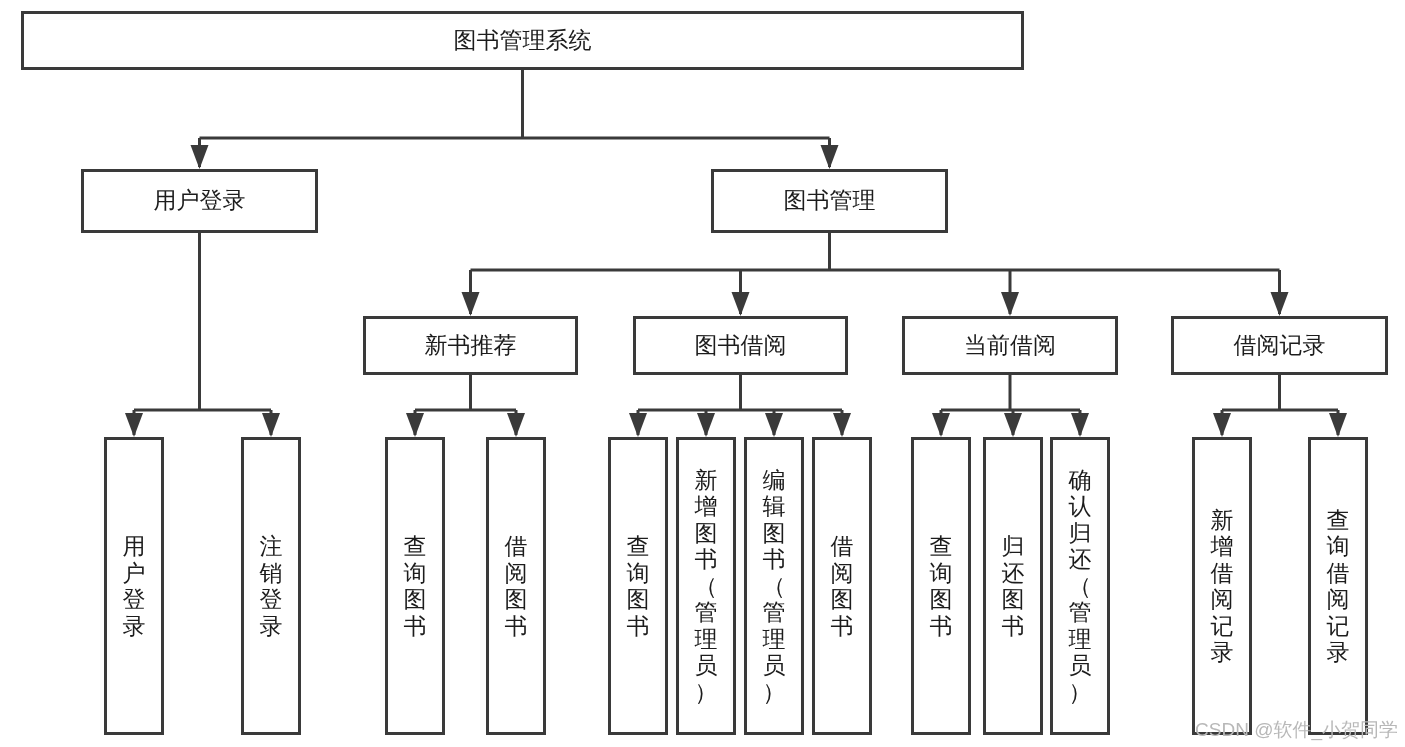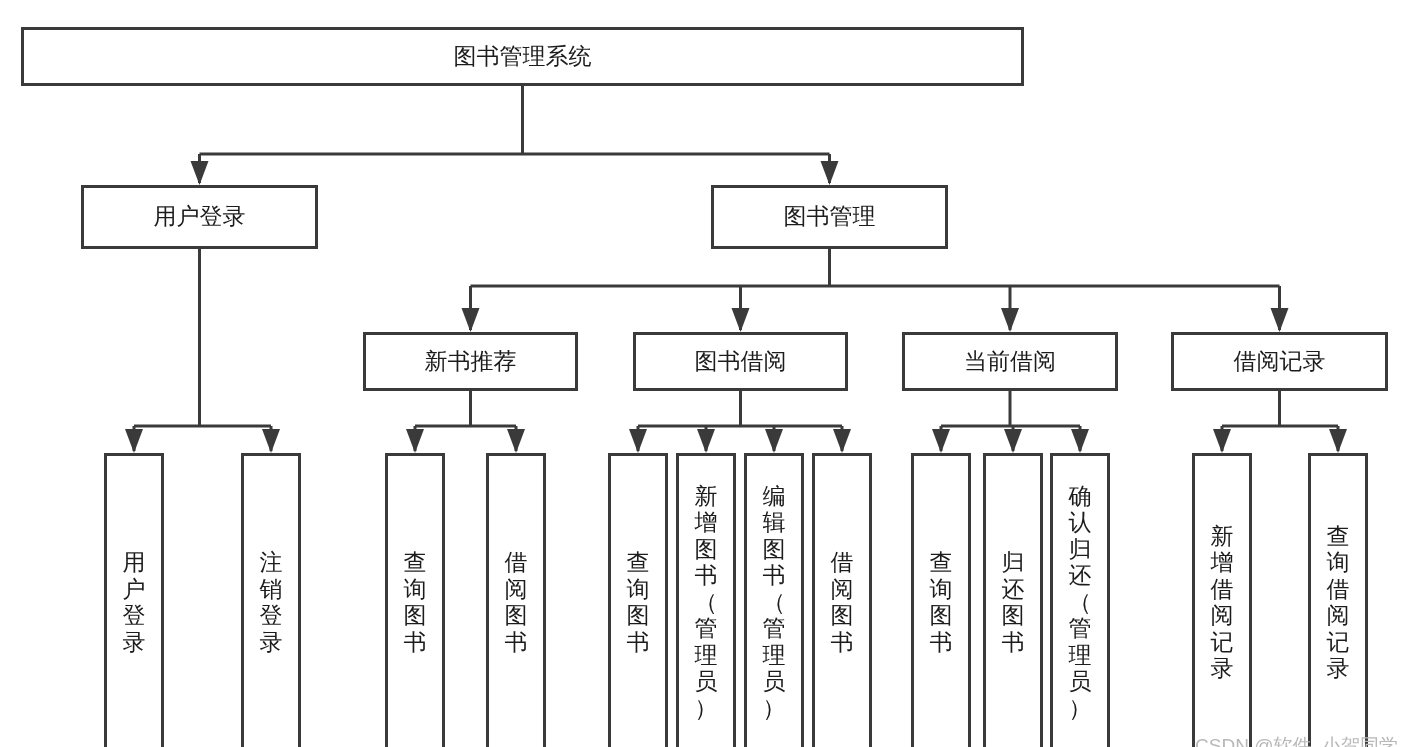--- a/index.html
+++ b/index.html
@@ -10,21 +10,21 @@
   body {
     width: 1405px;
     height: 747px;
     font-family: "Liberation Sans", "DejaVu Sans", sans-serif;
     overflow: hidden;
     position: relative;
   }
   #diagram-root {
     position: absolute;
     left: 0;
-    top: 16px;
+    top: 0;
     width: 1405px;
     height: 649px;
     text-decoration: underline;
   }
   .node-box {
     fill: #ffffff;
     stroke: #3a3a3a;
     stroke-width: 3;
   }
   .connector {

